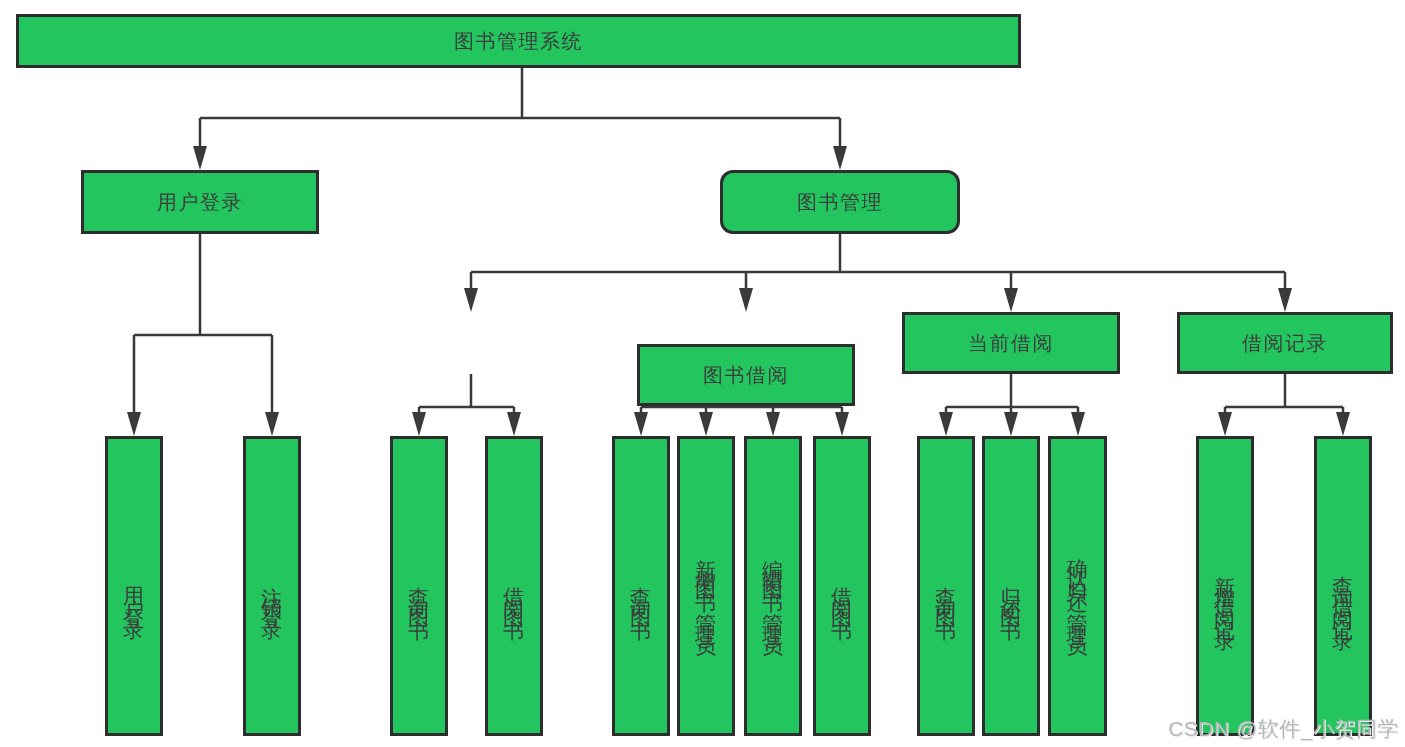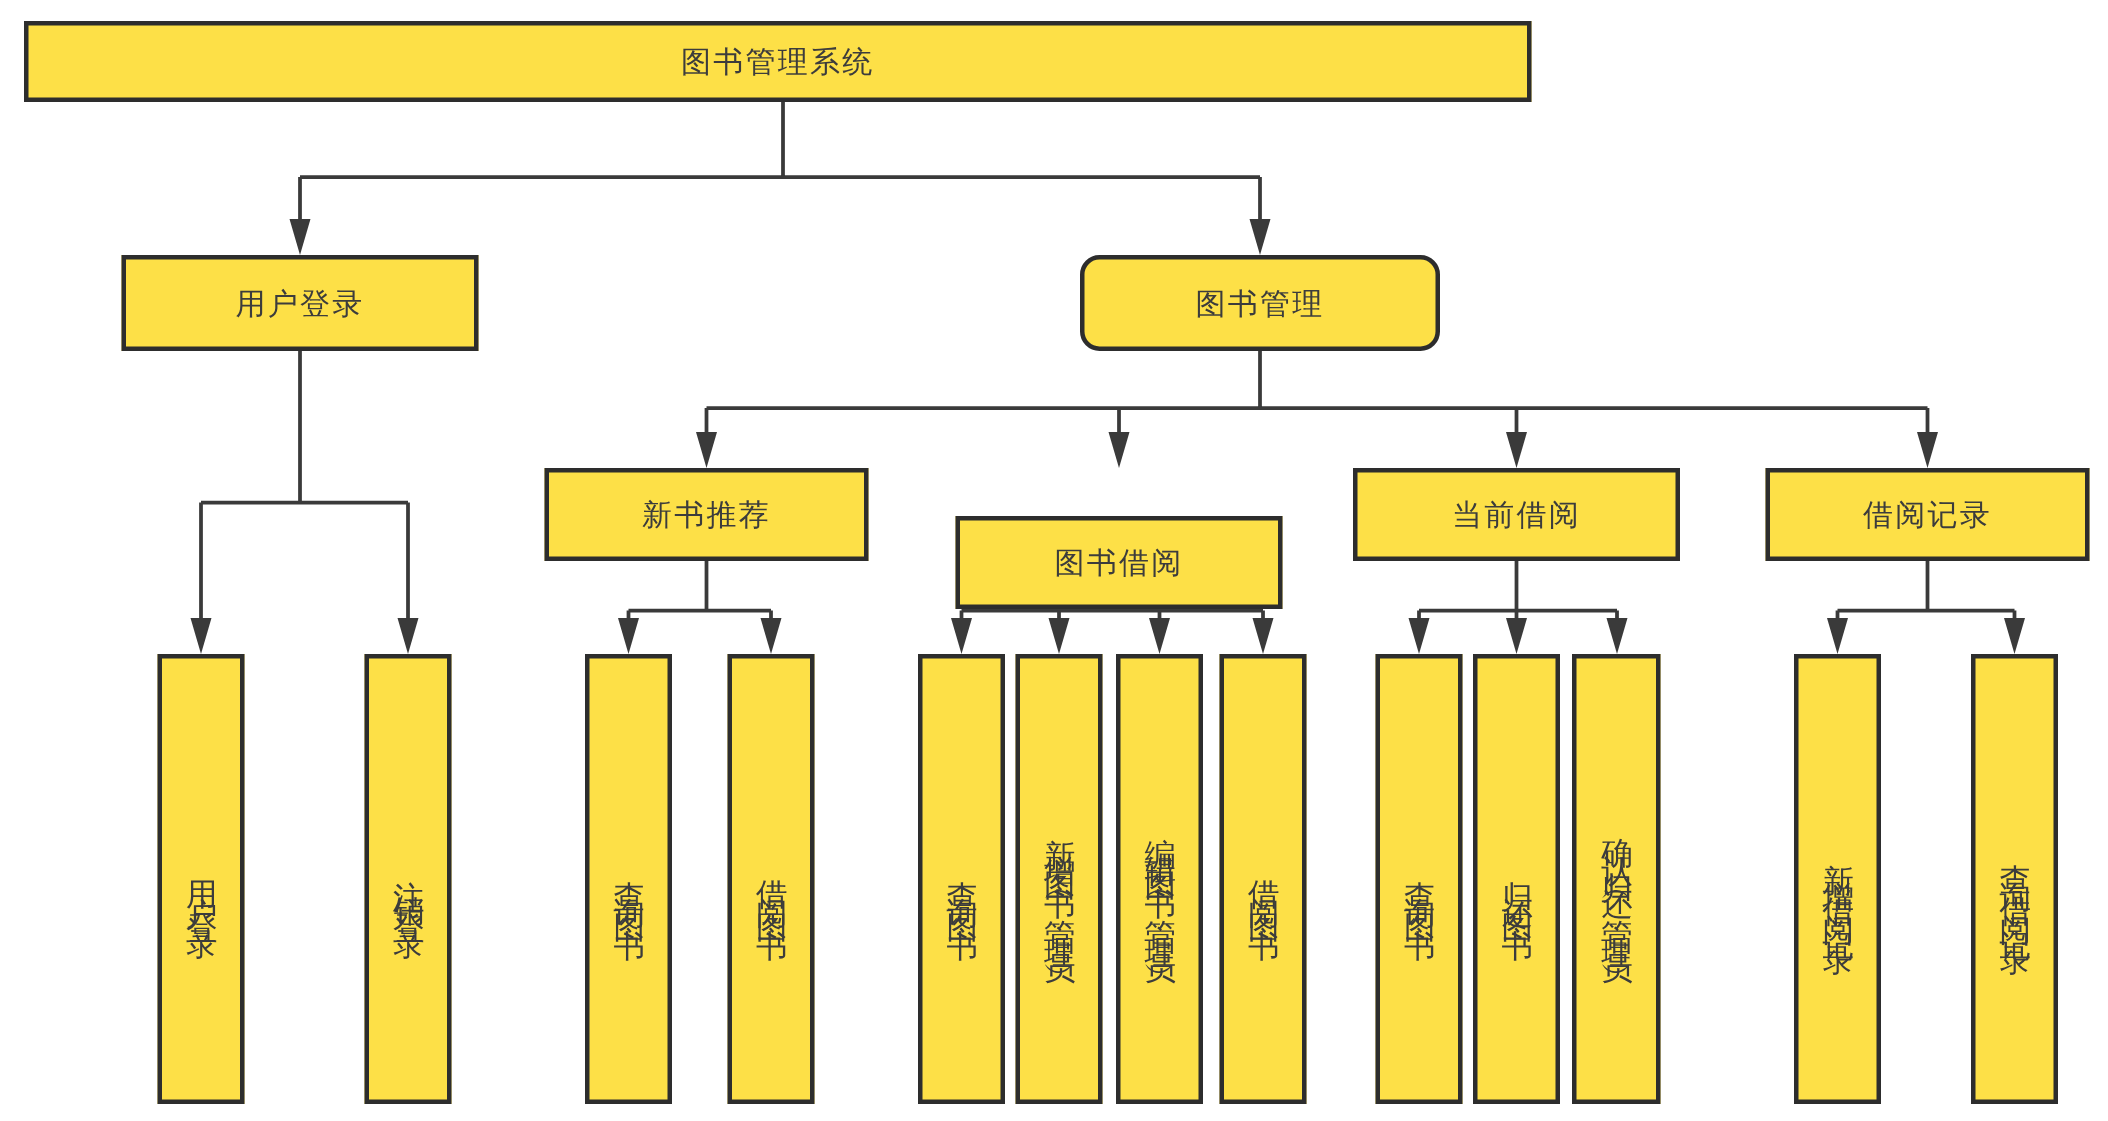--- a/index.html
+++ b/index.html
@@ -2,21 +2,21 @@
 <html><head>
 <meta charset="utf-8">
 <style>
   html,body { margin:0; padding:0; background:#fff; }
   .stage {
     position:relative; width:1405px; height:747px; background:#ffffff;
     font-family:"Liberation Sans", sans-serif; overflow:hidden;
   }
   svg.connectors { position:absolute; left:0; top:0; z-index:1; }
   .box {
-    position:absolute; background:#fde047; border:3px solid #2d2d2d;
+    position:absolute; background:#22c55e; border:3px solid #2d2d2d;
     display:flex; align-items:center; justify-content:center;
     box-sizing:border-box; z-index:2;
   }
   .box.hlabel span {
     font-size:20px; color:#3c3c3c; letter-spacing:1.5px; white-space:nowrap;
   }
   .box.leaf span {
     writing-mode:vertical-rl; text-orientation:mixed;
     font-size:21px; color:#3c3c3c; letter-spacing:11px; line-height:1;
     margin-bottom:-11px;
@@ -74,23 +74,20 @@
     <span>图书管理系统</span>
   </div>
 
   <div class="box hlabel" style="left:81px; top:170px; width:238px; height:64px;">
     <span>用户登录</span>
   </div>
   <div class="box hlabel" style="left:720px; top:170px; width:240px; height:64px;border-radius:13px;">
     <span>图书管理</span>
   </div>
 
-  <div class="box hlabel" style="left:363px; top:312px; width:216px; height:62px;">
-    <span>新书推荐</span>
-  </div>
   <div class="box hlabel" style="left:637px; top:312px; width:218px; height:62px;margin-top:32px;">
     <span>图书借阅</span>
   </div>
   <div class="box hlabel" style="left:902px; top:312px; width:218px; height:62px;">
     <span>当前借阅</span>
   </div>
   <div class="box hlabel" style="left:1177px; top:312px; width:216px; height:62px;">
     <span>借阅记录</span>
   </div>
 
@@ -131,14 +128,15 @@
     <span>确认归还（管理员）</span>
   </div>
 
   <div class="box leaf" style="left:1196px; top:436px; width:58px; height:300px;">
     <span>新增借阅记录</span>
   </div>
   <div class="box leaf" style="left:1314px; top:436px; width:58px; height:300px;">
     <span>查询借阅记录</span>
   </div>
 
+  <div class="watermark">CSDN @软件_小贺同学</div>
 
 </div>
 
 </body></html>

